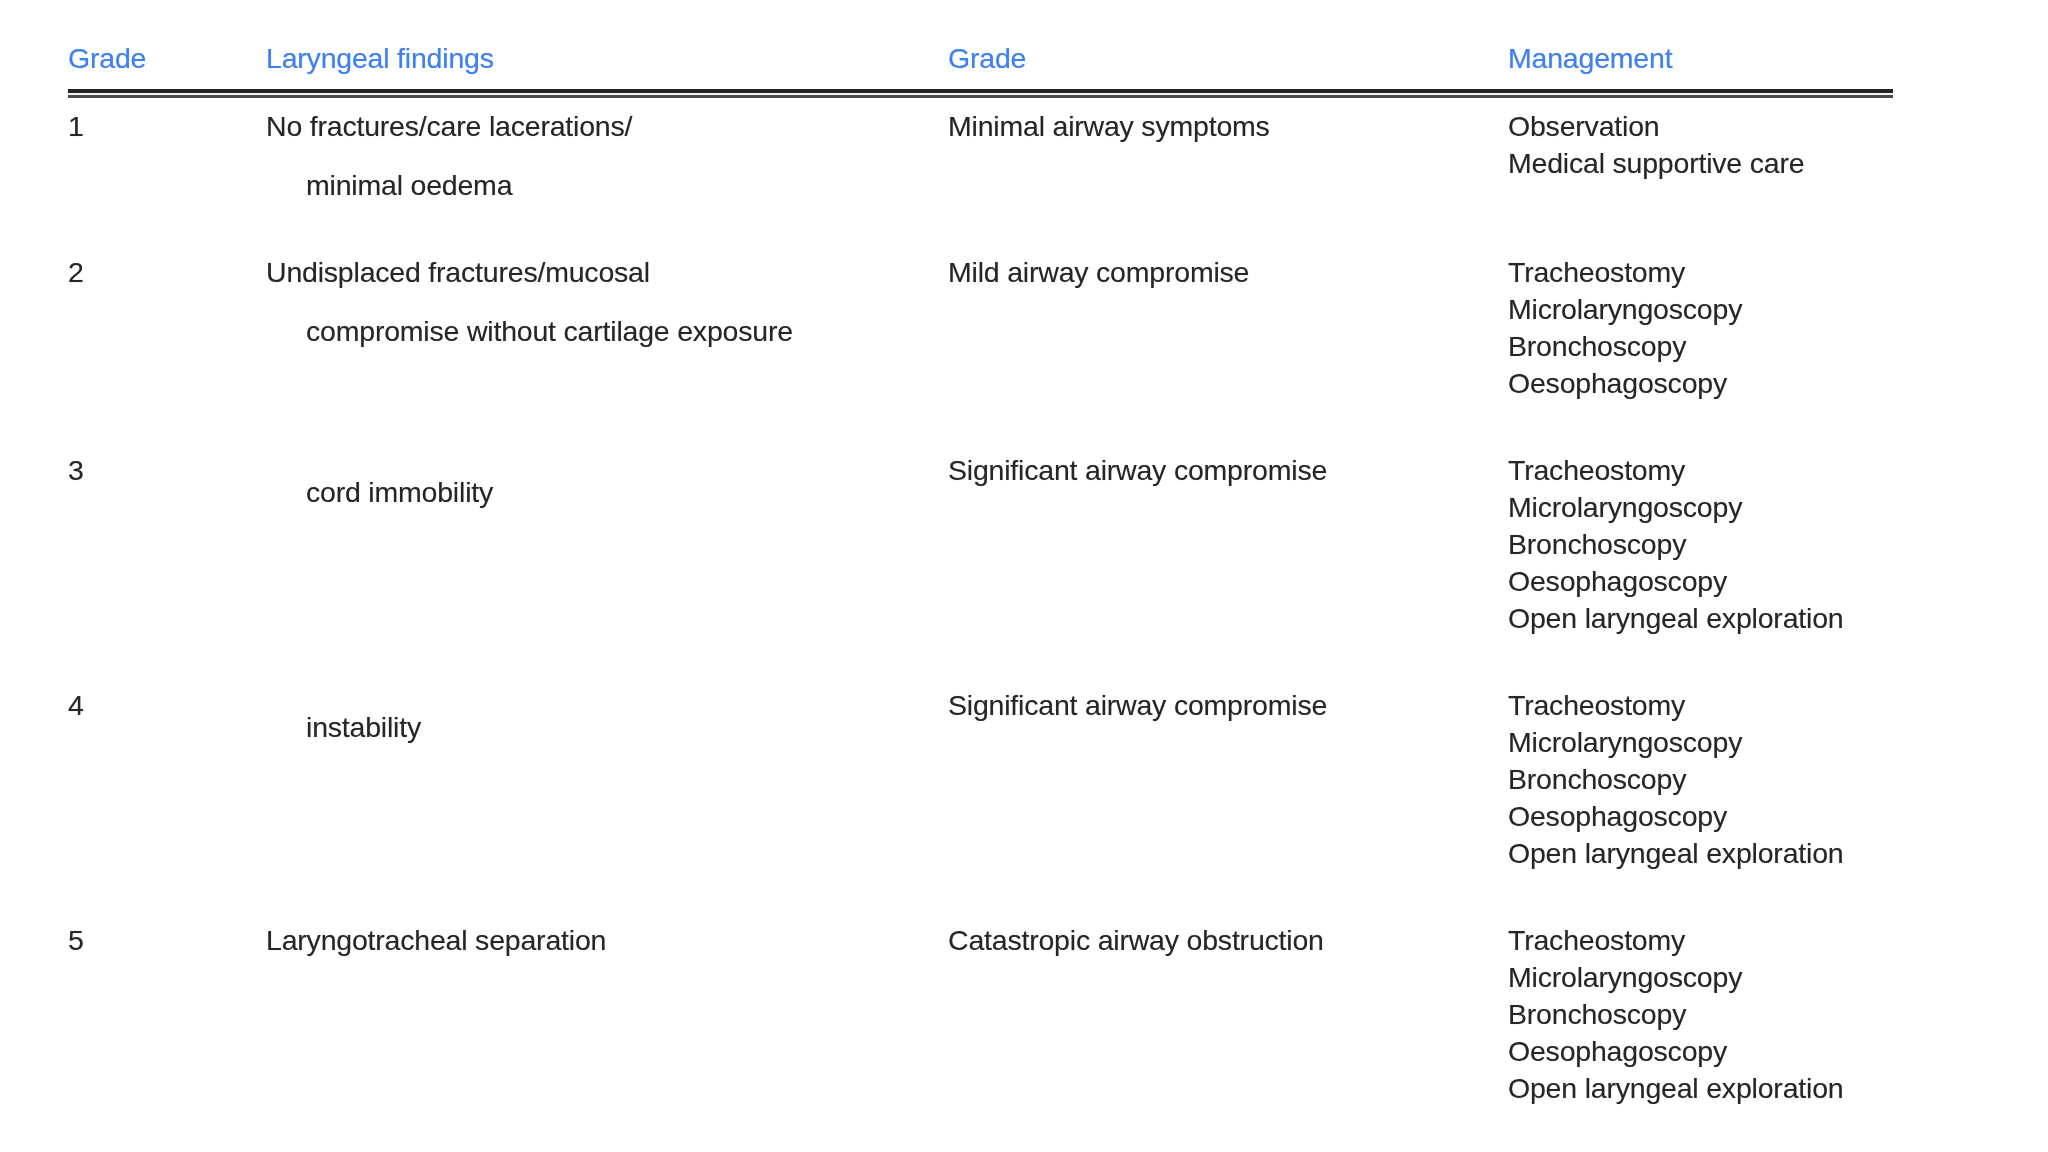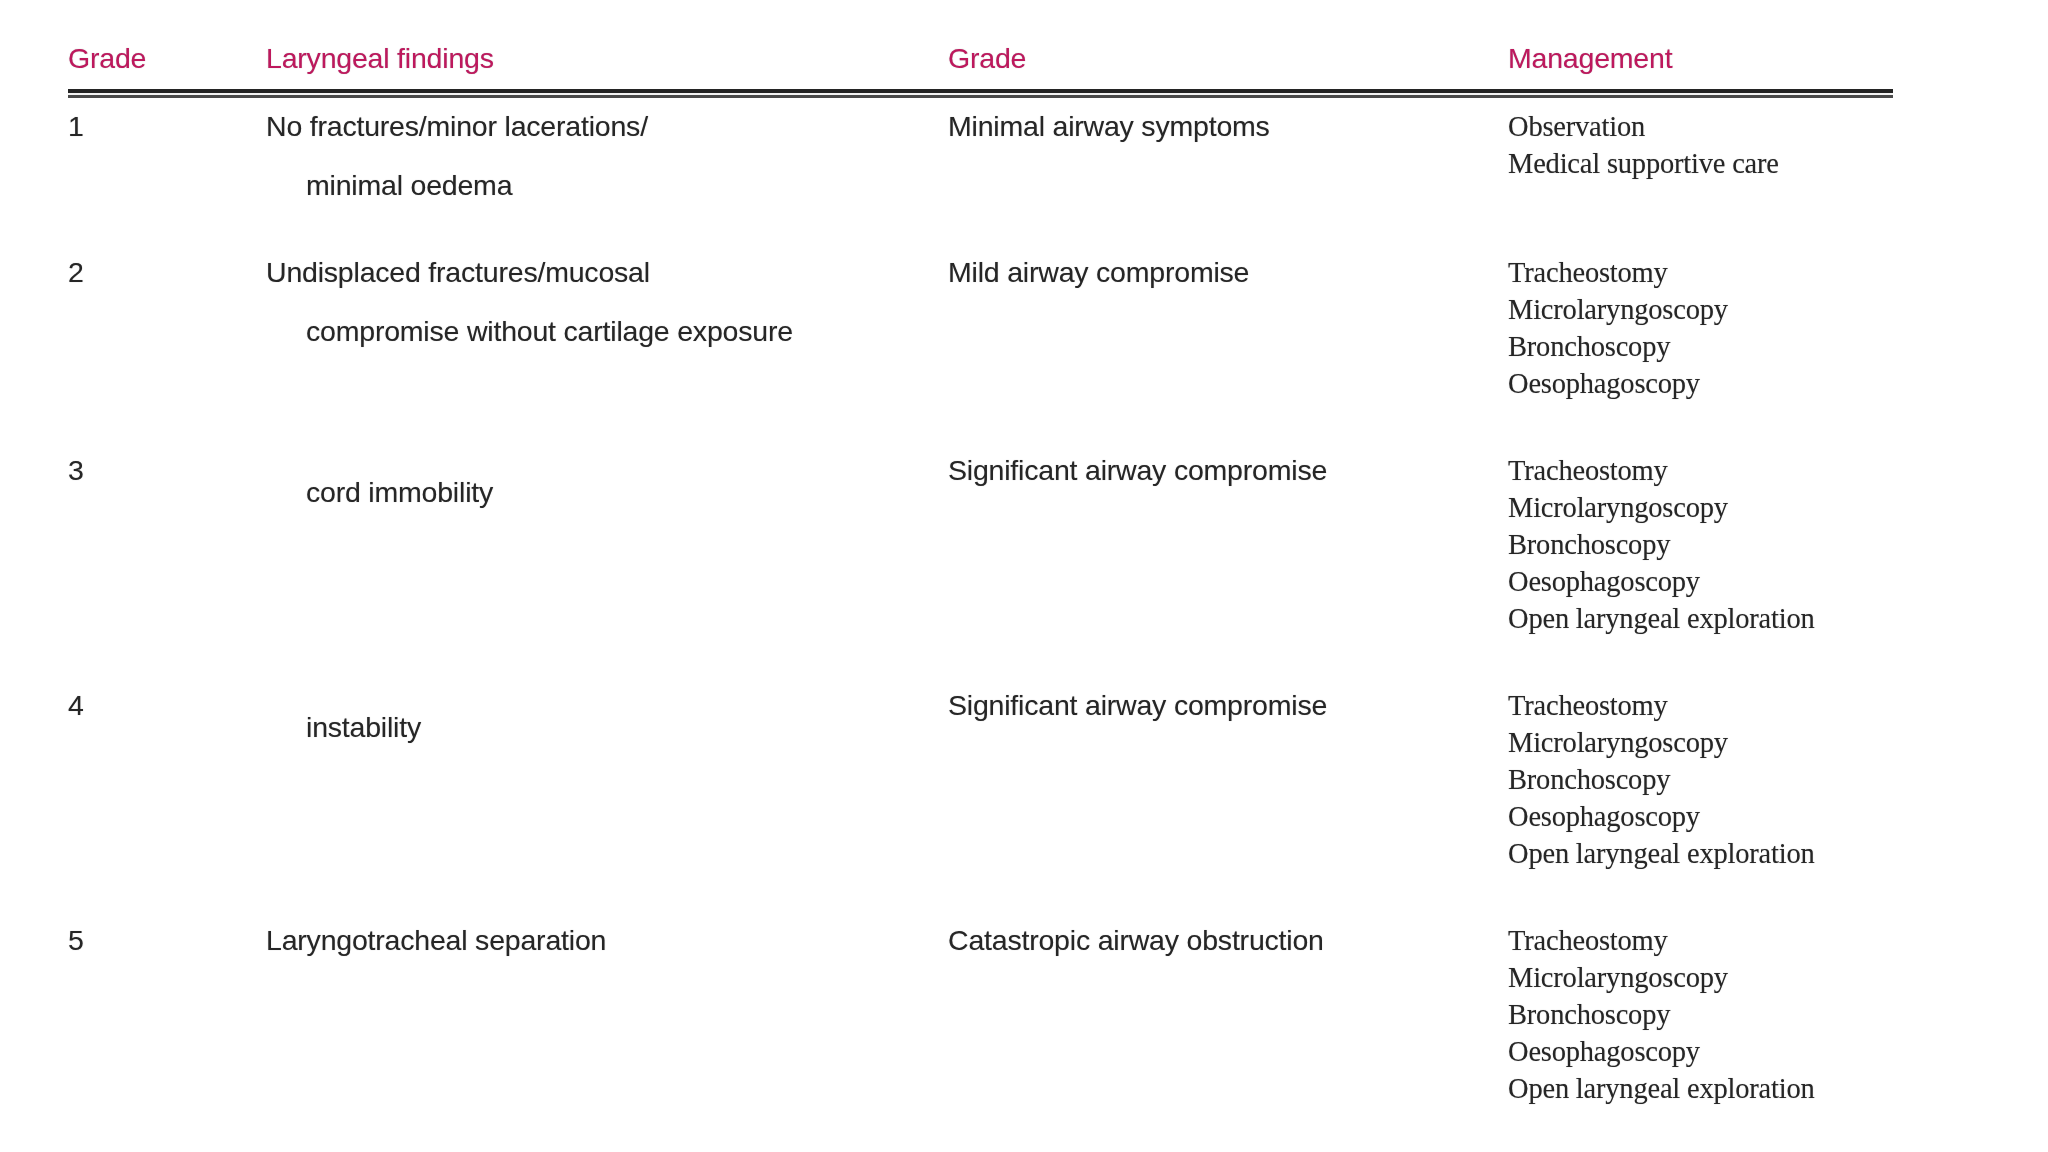--- a/index.html
+++ b/index.html
@@ -28,21 +28,21 @@
   }
   .trow {
     display: grid;
     grid-template-columns: 198px 682px 560px auto;
     align-items: start;
   }
   .thead .hcell {
     font-size: 28.5px;
     line-height: 37px;
     letter-spacing: -0.2px;
-    color: #be185d;
+    color: #3b82f6;
     text-shadow: 0 0 1px rgba(40,40,40,0.35);
     padding-bottom: 12px;
   }
   .rule {
     width: 1825px;
     height: 2px;
     border-top: 4px solid #242424;
     border-bottom: 3px solid #4a4a4a;
     background: #f4f4f4;
     margin-bottom: 10px;
@@ -54,42 +54,42 @@
   }
   .cell {
     font-size: 28.5px;
     line-height: 37px;
     letter-spacing: -0.2px;
     color: #262626;
     text-shadow: 0 0 1px rgba(40,40,40,0.35);
   }
   .line { white-space: nowrap; }
   .line.indent { padding-left: 40px; margin-top: 22px; }
-  .mgmt .line { white-space: nowrap; font-family: Liberation Serif, serif; }
+  .mgmt .line { white-space: nowrap; }
 </style>
 </head>
 <body>
 
 <div class="page">
   <div class="table">
 
     <div class="trow thead">
       <div class="hcell">Grade</div>
       <div class="hcell">Laryngeal findings</div>
       <div class="hcell">Grade</div>
       <div class="hcell">Management</div>
     </div>
 
     <div class="rule"></div>
 
     <div class="tbody" id="tbody">
         <div class="trow">
           <div class="cell grade">1</div>
           <div class="cell findings">
-            <div class="line">No fractures/minor lacerations/</div>
+            <div class="line">No fractures/care lacerations/</div>
             <div class="line indent">minimal oedema</div>
           </div>
           <div class="cell airway">Minimal airway symptoms</div>
           <div class="cell mgmt">
             <div class="line">Observation</div>
             <div class="line">Medical supportive care</div>
           </div>
         </div>
         <div class="trow">
           <div class="cell grade">2</div>

